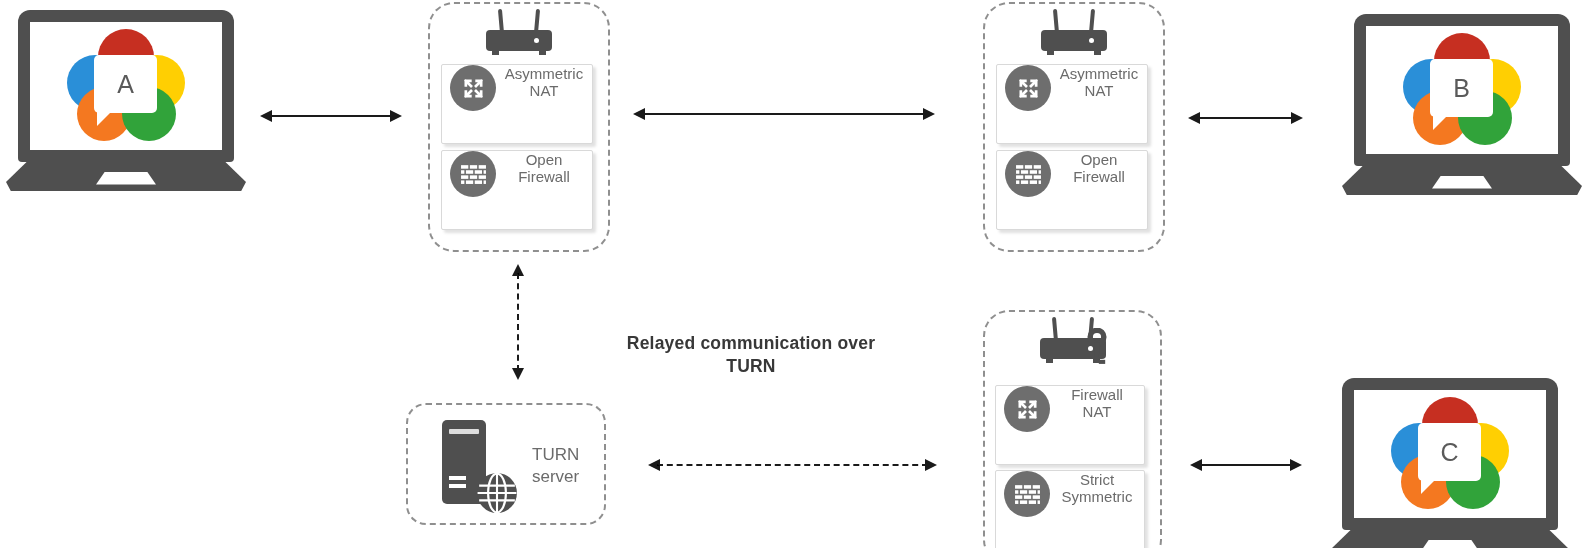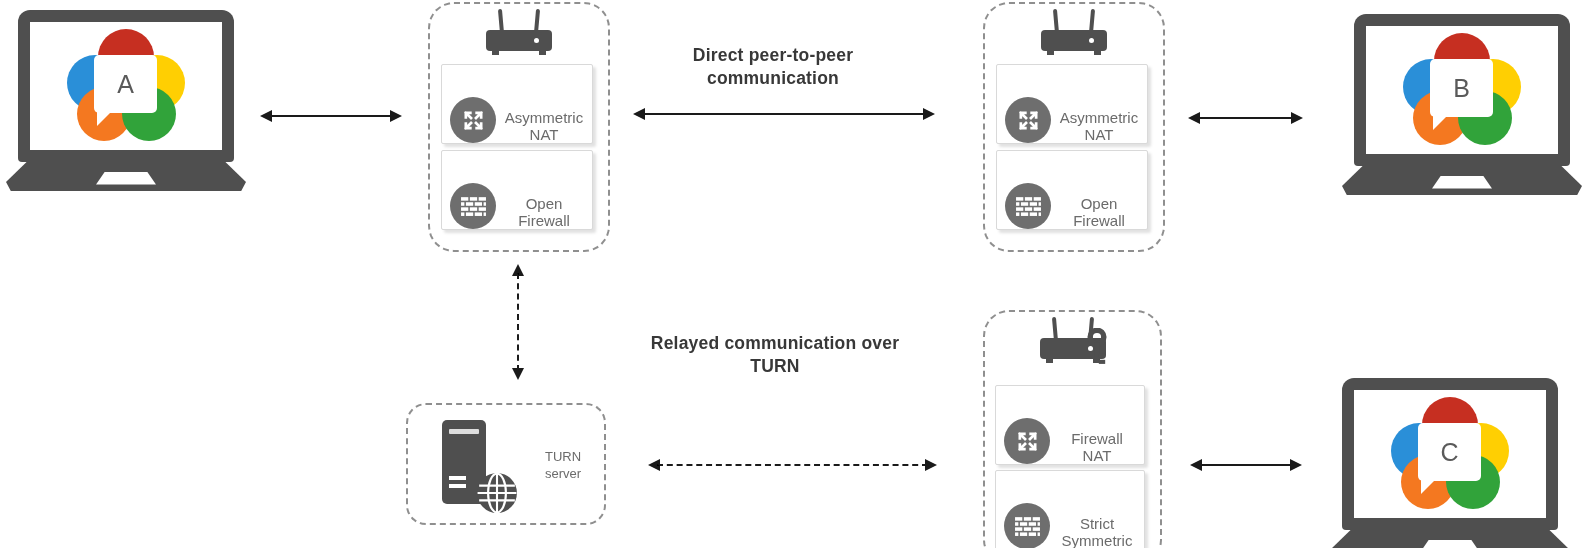--- a/index.html
+++ b/index.html
@@ -51,21 +51,21 @@
   .router-body{position:absolute;left:0;right:0;top:21px;height:21px;
     background:var(--laptop-body,#4f4f4f);border-radius:4px;}
   .led{position:absolute;right:13px;top:8px;width:5px;height:5px;border-radius:50%;background:#fff;}
   .foot{position:absolute;top:41px;width:7px;height:5px;background:var(--laptop-body,#4f4f4f);}
   .f-left{left:6px;}.f-right{right:6px;}
   .key{position:absolute;left:100px;top:16px;z-index:2;color:var(--laptop-body,#4f4f4f);}
 
   
   .card{position:absolute;background:#fff;border:1px solid #d9d9d9;border-radius:2px;
     box-shadow:3px 3px 3px rgba(0,0,0,0.12);
-    display:flex;align-items:flex-end;padding:0 8px;box-sizing:border-box;gap:8px;}
+    display:flex;align-items:flex-start;padding:0 8px;box-sizing:border-box;gap:8px;}
   .card-icon{width:46px;height:46px;border-radius:50%;background:var(--icon-gray,#6e6e6e);
     flex:none;display:flex;align-items:center;justify-content:center;color:#fff;}
   .card-label{flex:1;text-align:center;color:var(--card-text,#6b6b6b);
     font-size:15px;line-height:1.15;max-width:86px;margin:0 auto;}
 
   
   .arrow{position:absolute;}
   .arrow.h{height:12px;}
   .arrow.h .line{position:absolute;left:9px;right:9px;top:5px;
     border-top:2px solid var(--arrow,#1a1a1a);}
@@ -91,21 +91,21 @@
     color:var(--label-text,#383838);text-align:center;line-height:1.3;letter-spacing:0.2px;}
 
   
   .server-icon{position:relative;width:92px;height:96px;flex:none;}
   .tower{position:absolute;left:14px;top:2px;width:44px;height:84px;
     background:var(--laptop-body,#4f4f4f);border-radius:5px;}
   .slot{position:absolute;left:7px;top:9px;width:30px;height:5px;background:#ddd;border-radius:1px;}
   .mini-line{position:absolute;left:7px;width:17px;height:4px;background:#fff;}
   .l1{top:56px;}.l2{top:64px;}
   .globe{position:absolute;right:2px;bottom:0;color:var(--laptop-body,#4f4f4f);}
-  .turn-label{width:78px;text-align:center;font-size:13px;line-height:1.3;
+  .turn-label{width:78px;text-align:left;font-size:17px;line-height:1.3;
     color:var(--card-text,#6b6b6b);}
 </style>
 </head>
 <body>
 
 <div id="canvas">
 
   <div class="laptop" style="left:6px;top:10px;">
     <div class="screen">
       <div class="screen-inner">
@@ -172,21 +172,20 @@
               <rect x="5.7" y="15.7" width="7" height="3.4"></rect>
               <rect x="14.2" y="15.7" width="7" height="3.4"></rect>
               <rect x="22.7" y="15.7" width="2.3" height="3.4"></rect>
             </g>
           </svg>
       </span>
       <span class="card-label">Open Firewall</span>
     </div>
   </div>
 
-  <div class="flow-label" style="left:663px;top:44px;width:220px;">Direct peer-to-peer communication</div>
   <div class="arrow h" style="left:633px;top:108px;width:302px;">
       <span class="line"></span>
     </div>
 
   <div class="gateway" style="left:983px;top:2px;width:178px;height:246px;">
     <div class="router">
       <span class="antenna a-left"></span>
       <span class="antenna a-right"></span>
       <span class="router-body">
           <span class="led"></span>
@@ -254,21 +253,21 @@
     </div>
     <div class="base">
       <span class="notch"></span>
     </div>
   </div>
 
   <div class="arrow v dashed" style="left:512px;top:264px;height:116px;">
       <span class="line"></span>
     </div>
 
-  <div class="flow-label" style="left:621px;top:332px;width:260px;margin-left:24px;">Relayed communication over TURN</div>
+  <div class="flow-label" style="left:621px;top:332px;width:260px;">Relayed communication over TURN</div>
 
   <div class="turn-box" style="left:406px;top:403px;width:200px;height:122px;">
     <div class="server-icon">
       <div class="tower">
         <span class="slot"></span>
         <span class="mini-line l1"></span>
         <span class="mini-line l2"></span>
       </div>
       <svg class="globe" viewBox="0 0 40 40" width="42" height="42">
           <circle cx="20" cy="20" r="19" fill="currentColor"></circle>

